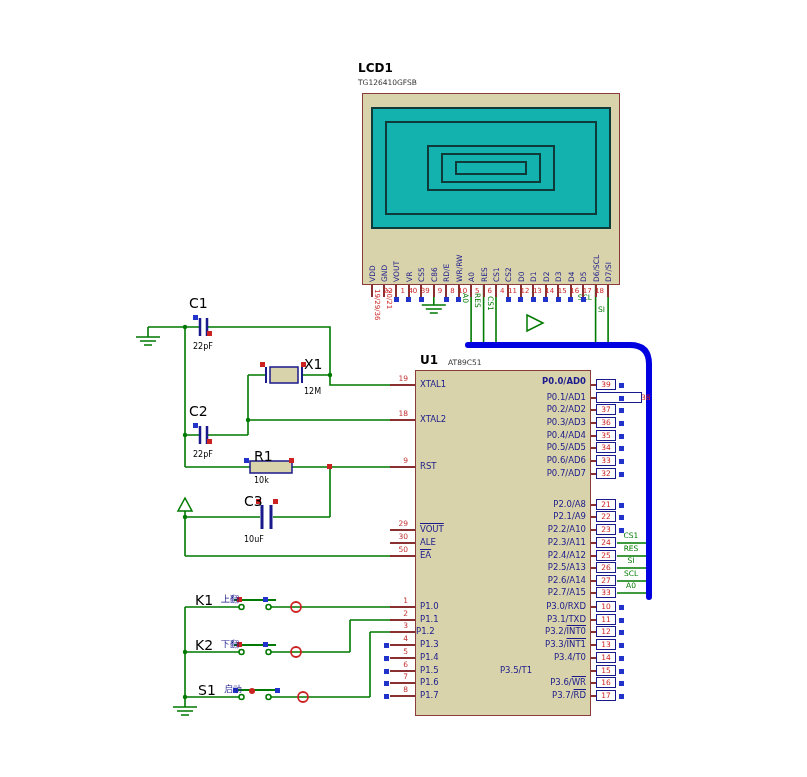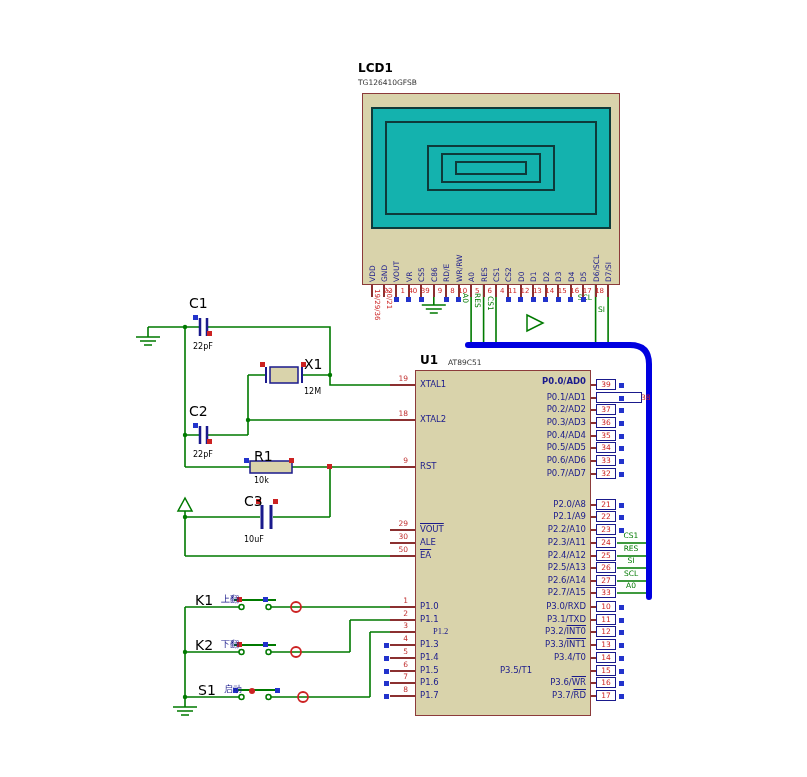--- a/index.html
+++ b/index.html
@@ -242,21 +242,21 @@
     <div class="pnum" style="left: 376px; top: 545px;">50</div>
     <div class="pname" style="left: 420px; top: 550px;"><span></span><span class="ovl">EA</span></div>
     <div class="hstub" style="left: 390px; top: 606px; width: 25px;"></div>
     <div class="pnum" style="left: 376px; top: 596px;">1</div>
     <div class="pname" style="left: 420px; top: 601px;"><span>P1.0</span><span class="ovl"></span></div>
     <div class="hstub" style="left: 390px; top: 619px; width: 25px;"></div>
     <div class="pnum" style="left: 376px; top: 609px;">2</div>
     <div class="pname" style="left: 420px; top: 614px;"><span>P1.1</span><span class="ovl"></span></div>
     <div class="hstub" style="left: 390px; top: 631px; width: 25px;"></div>
     <div class="pnum" style="left: 376px; top: 621px;">3</div>
-    <div class="pname" style="left: 433px; top: 626px; font-family: Liberation Serif, serif;"><span>P1.2</span><span class="ovl"></span></div>
+    <div class="pname" style="left: 416px; top: 626px;"><span>P1.2</span><span class="ovl"></span></div>
     <div class="hstub" style="left: 390px; top: 644px; width: 25px;"></div>
     <div class="pnum" style="left: 376px; top: 634px;">4</div>
     <div class="pname" style="left: 420px; top: 639px;"><span>P1.3</span><span class="ovl"></span></div>
     <div class="bsq" style="left: 384px; top: 642.5px; width: 5px; height: 5px;"></div>
     <div class="hstub" style="left: 390px; top: 657px; width: 25px;"></div>
     <div class="pnum" style="left: 376px; top: 647px;">5</div>
     <div class="pname" style="left: 420px; top: 652px; text-align: center;"><span>P1.4</span><span class="ovl"></span></div>
     <div class="bsq" style="left: 384px; top: 655.5px; width: 5px; height: 5px;"></div>
     <div class="hstub" style="left: 390px; top: 670px; width: 25px;"></div>
     <div class="pnum" style="left: 376px; top: 660px;">6</div>

